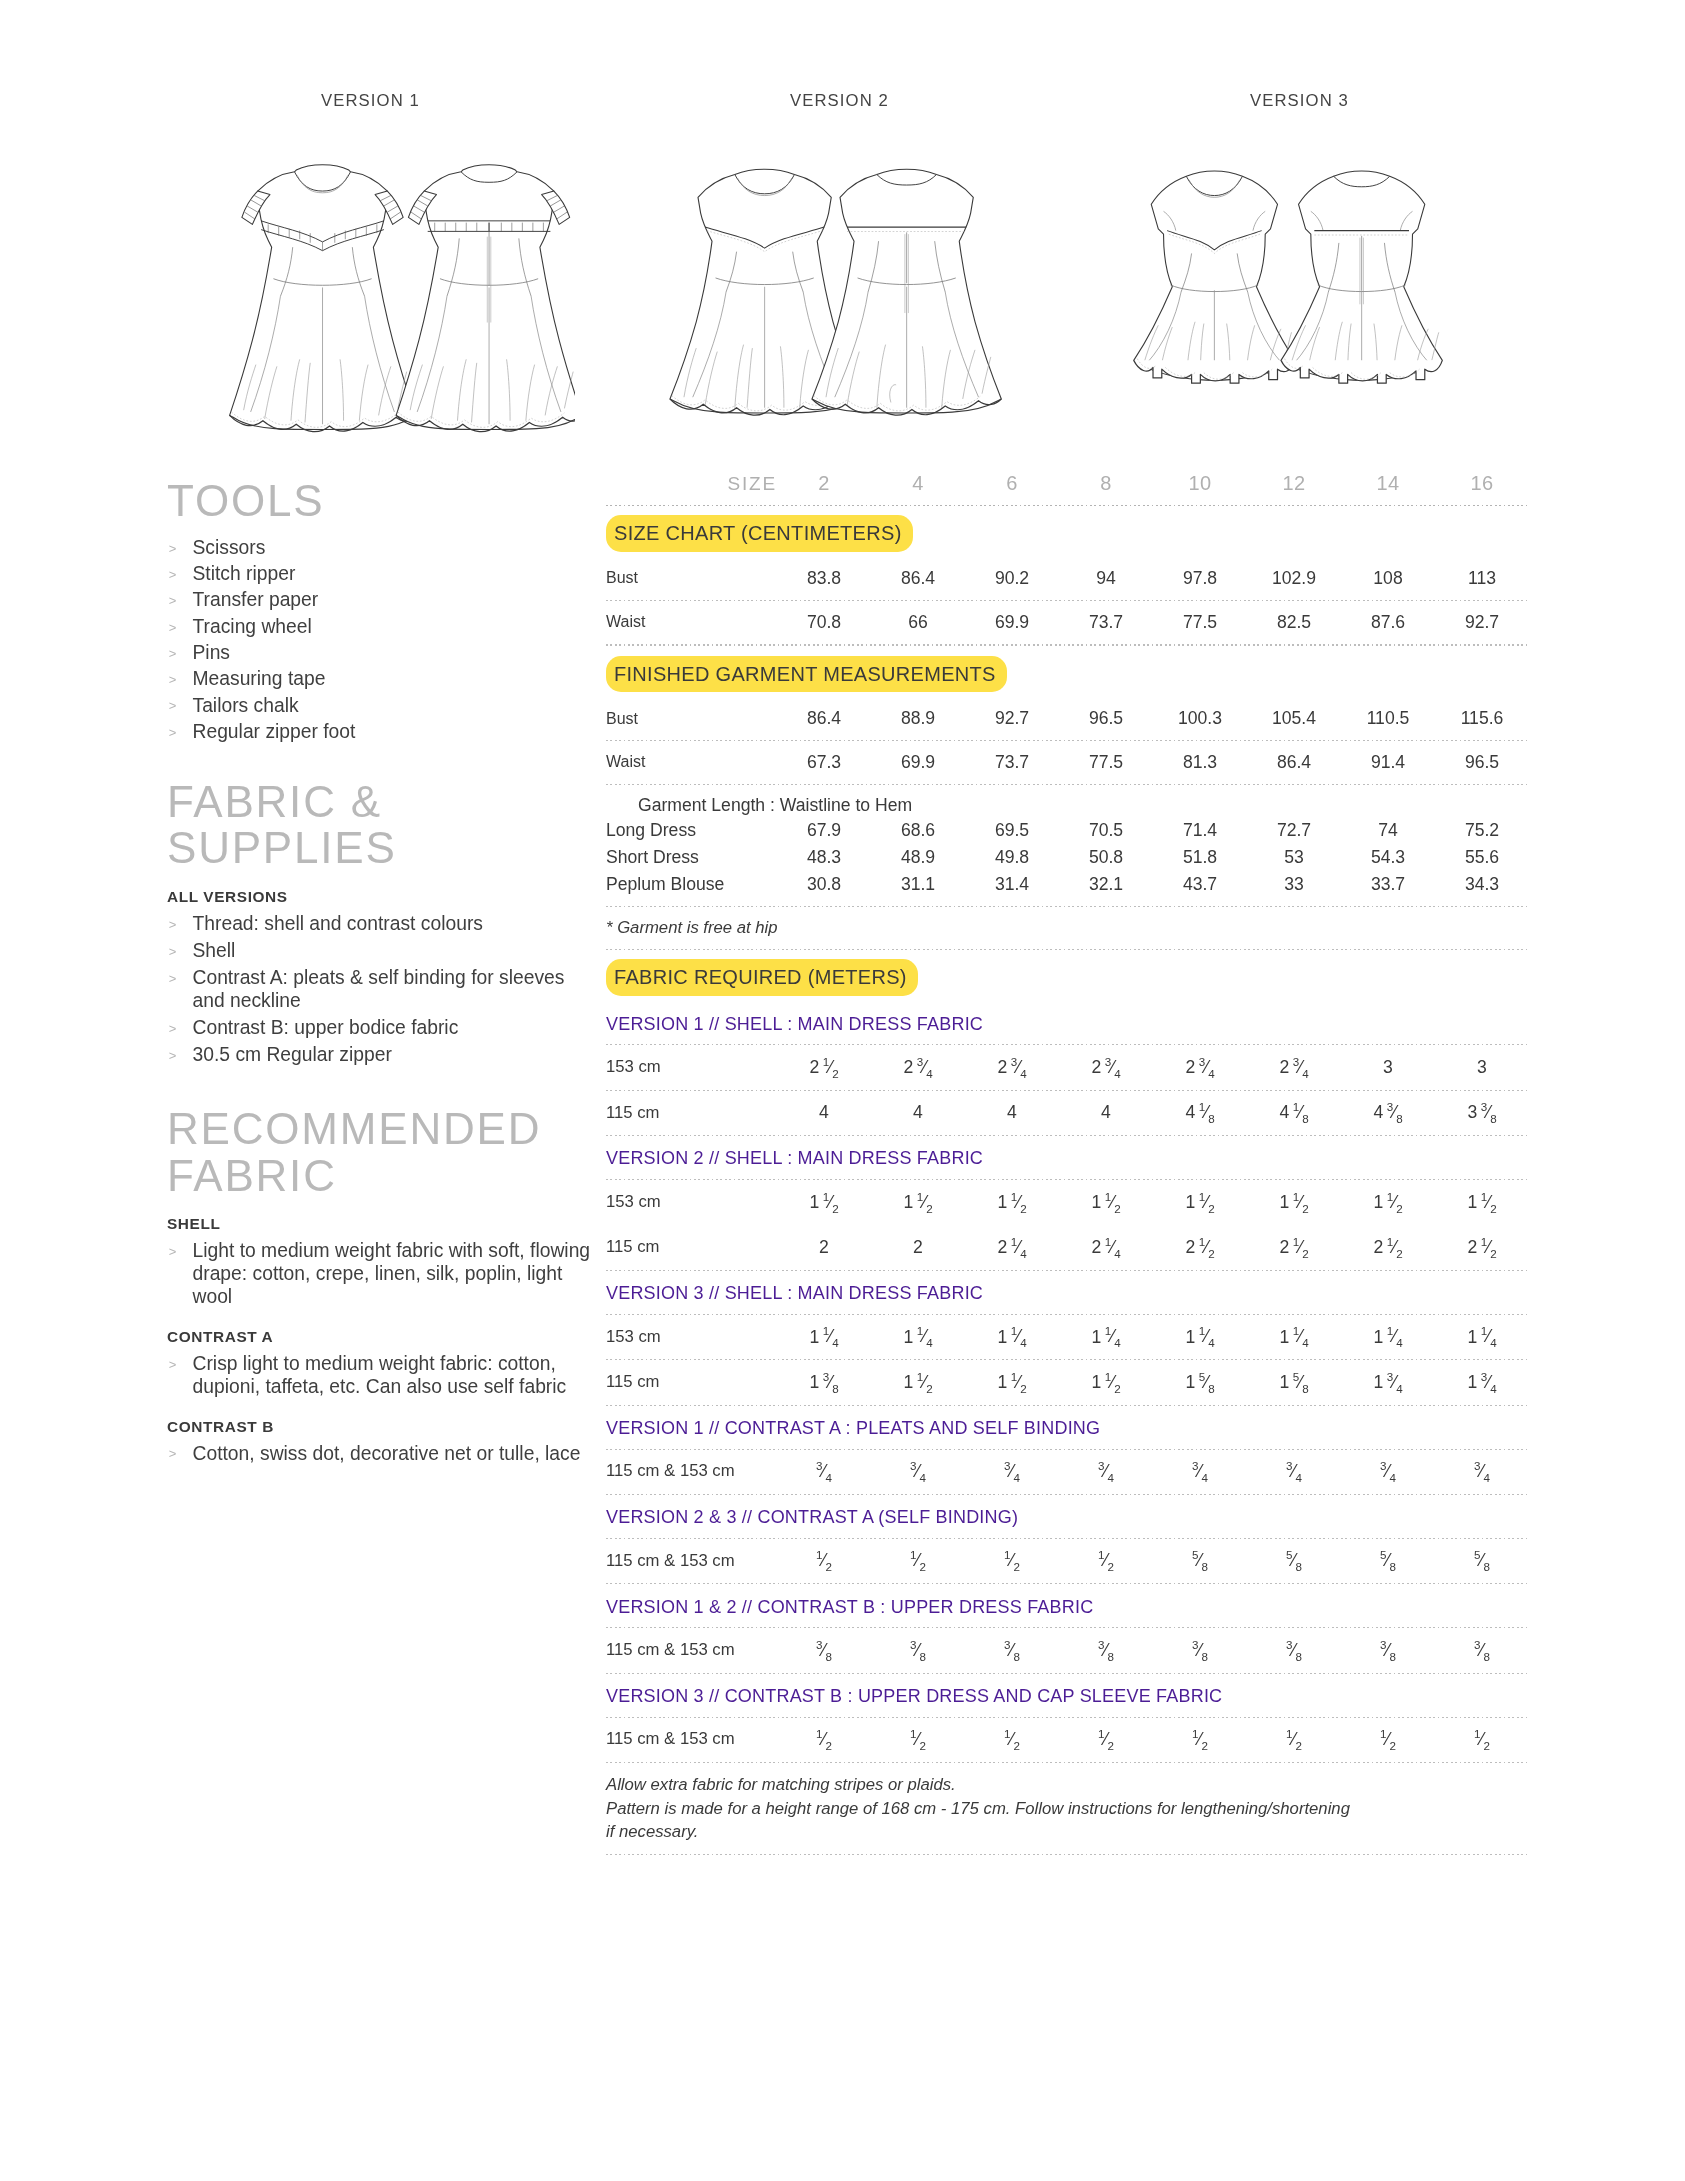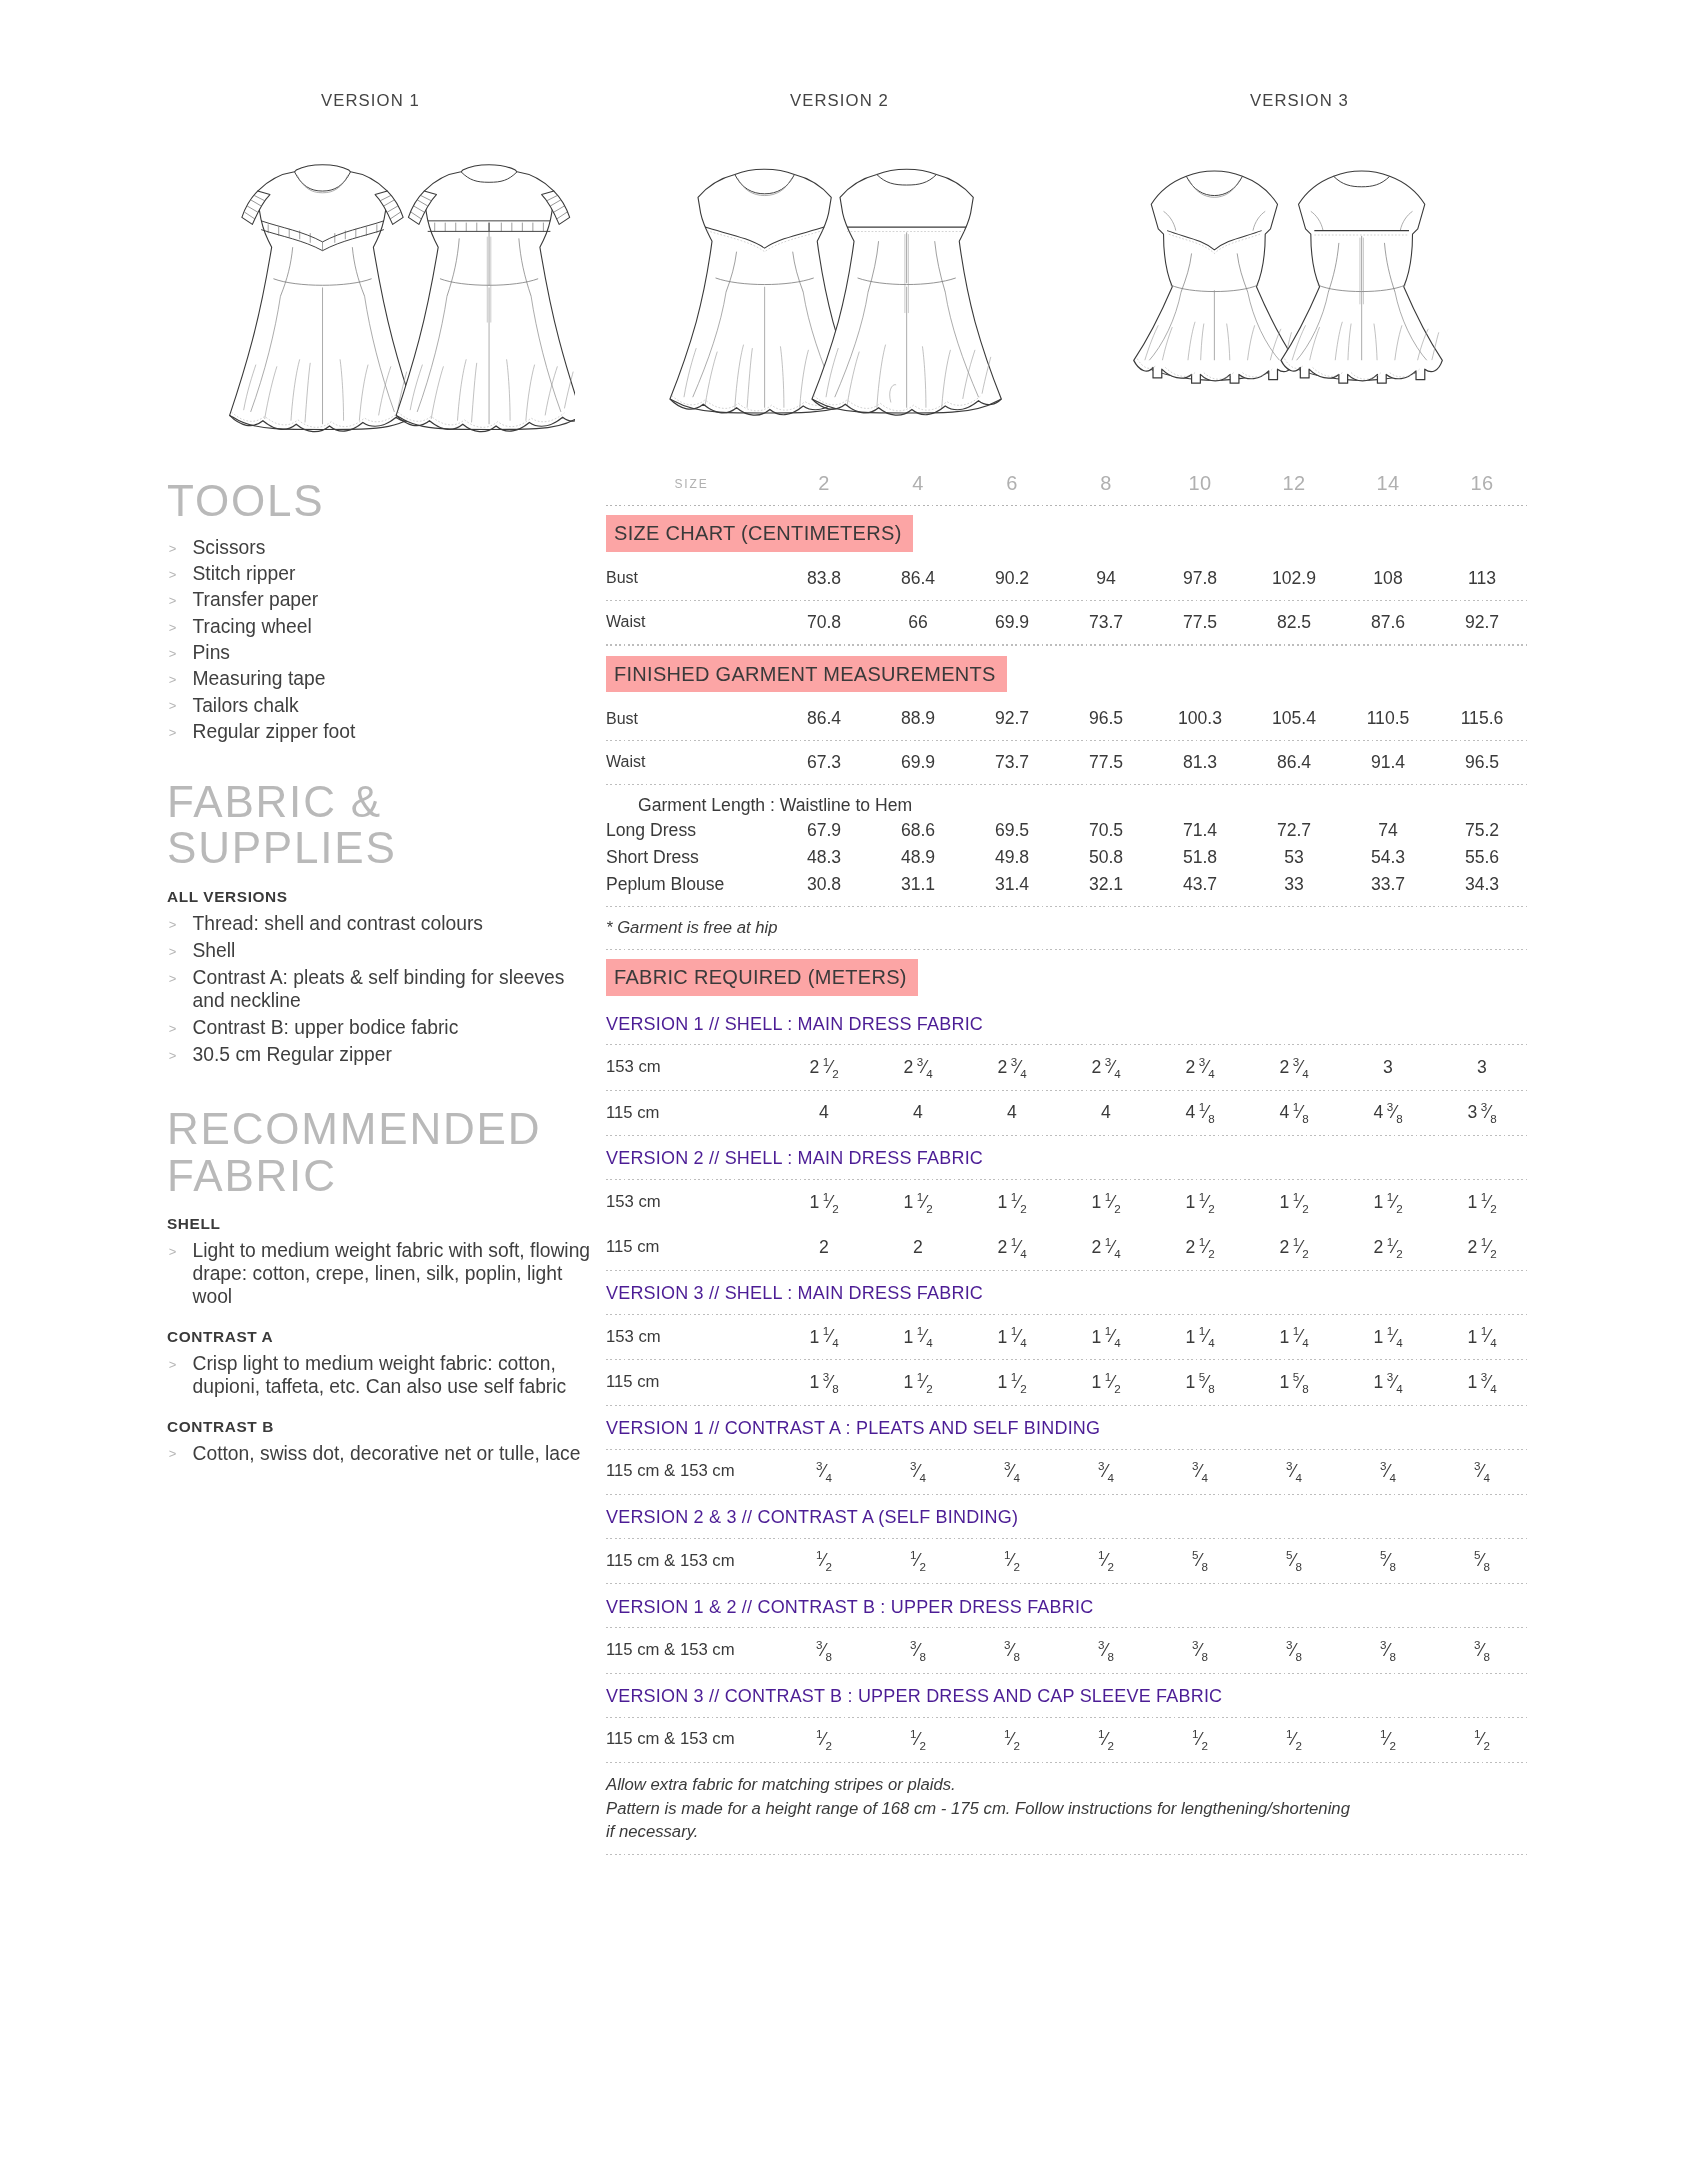--- a/index.html
+++ b/index.html
@@ -137,35 +137,36 @@
 
   .sizerow td {
     padding: 7px 0 9.7px 0;
     font-size: 20px;
     font-weight: 300;
     color: #b0b0b0;
     text-align: center;
     letter-spacing: 0.4px;
   }
   .sizerow td.lbl {
-    text-align: center;
+    text-align: right;
     letter-spacing: 1.8px;
-    font-size: 12px;
+    font-size: 19px;
   }
 
   .sect-head {
-    background: #fca5a5;
+    background: #fde047;
     display: inline-block;
     font-size: 20px;
     font-weight: 400;
     letter-spacing: 0.3px;
     color: #3a3a3a;
     padding: 8px 11.4px 8.8px 8px;
     margin: 9.7px 0 5.3px 0;
     line-height: 1;
+    border-radius: 15px;
   }
 
   table.data { width: 922px; border-collapse: collapse; table-layout: fixed; }
   table.data col.lbl { width: 171px; }
   table.data col.num { width: 94px; }
   table.data td {
     font-size: 17.6px;
     font-weight: 300;
     color: #3a3a3a;
     text-align: center;

